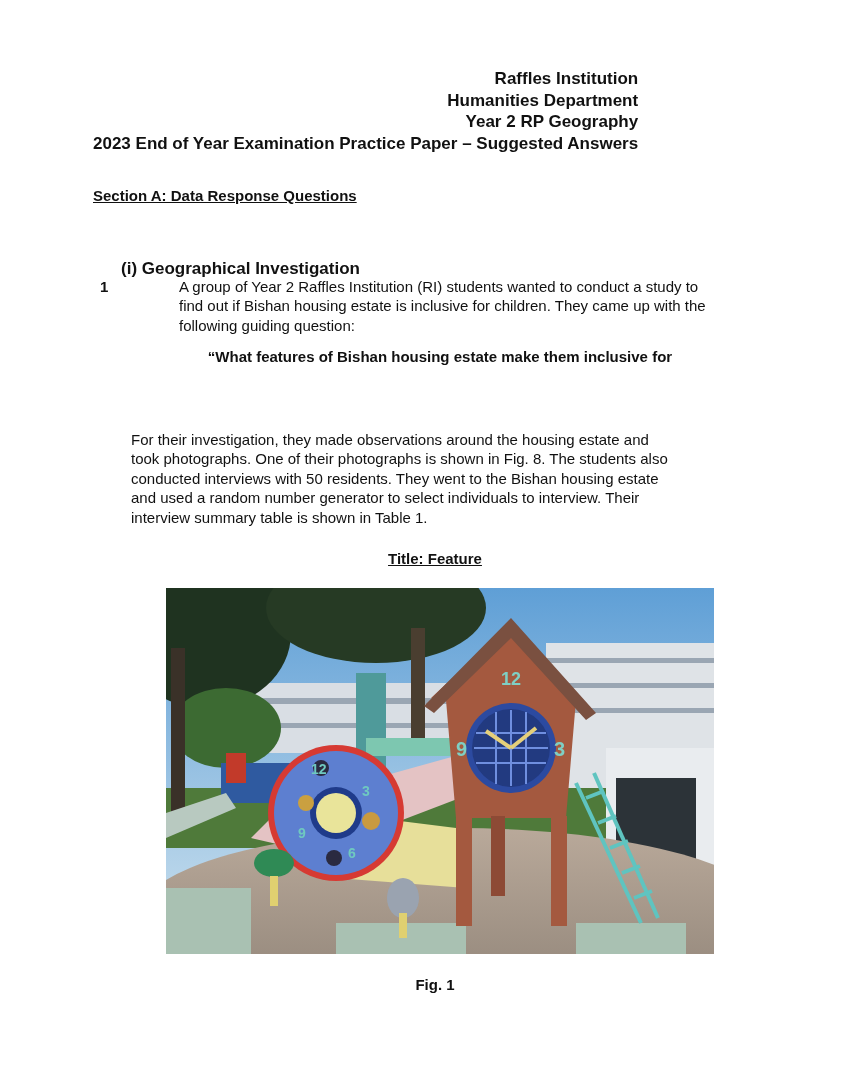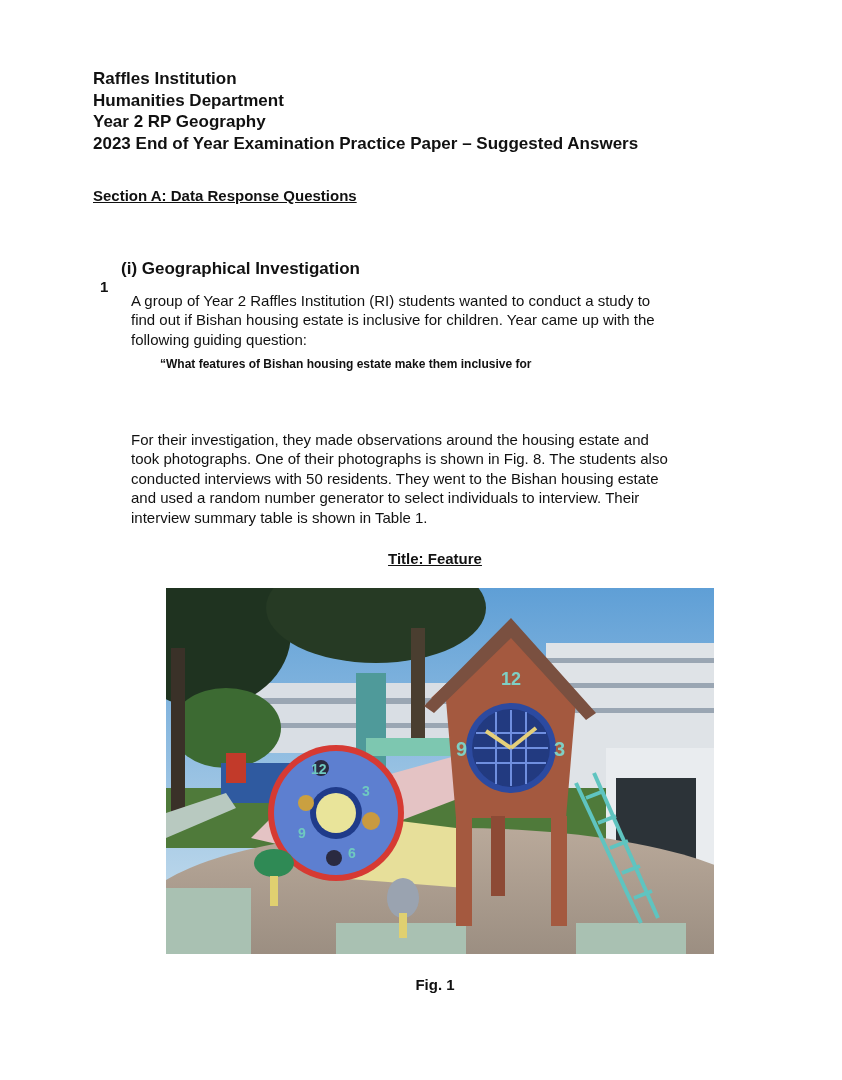--- a/index.html
+++ b/index.html
@@ -1,47 +1,47 @@
 <!DOCTYPE html>
 <html><head>
   <meta charset="utf-8">
   <style>
     html, body { margin: 0; padding: 0; background: #ffffff; }
     body { width: 842px; height: 1080px; position: relative; overflow: hidden;
            font-family: "Liberation Sans", sans-serif; color: #111; }
     .abs { position: absolute; }
-    .hdr { left: 93px; font-size: 17px; font-weight: bold; line-height: 21.5px; }
+    .hdr { left: 93px; font-size: 17px; font-weight: bold; line-height: 21.5px; text-align: right; }
     .hdr div { white-space: nowrap; }
     .section { left: 93px; top: 187px; font-size: 15px; font-weight: bold; text-decoration: underline; white-space: nowrap; }
     .subsection { left: 121px; top: 223px; font-size: 17px; font-weight: bold; white-space: nowrap; margin-top: 36px; }
     .qnum { left: 100px; top: 278px; font-size: 15px; font-weight: bold; }
     .para { left: 131px; width: 620px; font-size: 15px; line-height: 19.4px; }
     .para div { white-space: nowrap; }
-    .guiding { left: 160px; width: 560px; top: 355px; font-size: 12px; font-weight: bold; text-align: left; line-height: 19px; }
+    .guiding { left: 160px; width: 560px; top: 347px; font-size: 15px; font-weight: bold; text-align: center; line-height: 19px; }
     .fig-title { left: 0; width: 870px; top: 550px; text-align: center; font-size: 15px; font-weight: bold; text-decoration: underline; }
     .photo { left: 166px; top: 588px; width: 548px; height: 366px; overflow: hidden; background: #8fb8d8; }
     .fig-caption { left: 0; width: 870px; top: 976px; text-align: center; font-size: 15px; font-weight: bold; }
   </style>
 </head>
 <body>
 
 <div class="abs hdr" style="top:68px;">
   <div>Raffles Institution</div>
   <div>Humanities Department</div>
   <div>Year 2 RP Geography</div>
   <div>2023 End of Year Examination Practice Paper – Suggested Answers</div>
 </div>
 
 <div class="abs section">Section A: Data Response Questions</div>
 <div class="abs subsection">(i)  Geographical Investigation</div>
 
 <div class="abs qnum">1</div>
-<div class="abs para" style="top:291px;">
+<div class="abs para" style="top:277px;margin-left:48px;">
   <div>A group of Year 2 Raffles Institution (RI) students wanted to conduct a study to</div>
-  <div>find out if Bishan housing estate is inclusive for children. Year came up with the</div>
+  <div>find out if Bishan housing estate is inclusive for children. They came up with the</div>
   <div>following guiding question:</div>
 </div>
 
 <div class="abs guiding">
   <div>“What features of Bishan housing estate make them inclusive for</div>
 </div>
 
 <div class="abs para" style="top:430px;">
   <div>For their investigation, they made observations around the housing estate and</div>
   <div>took photographs. One of their photographs is shown in Fig. 8. The students also</div>

